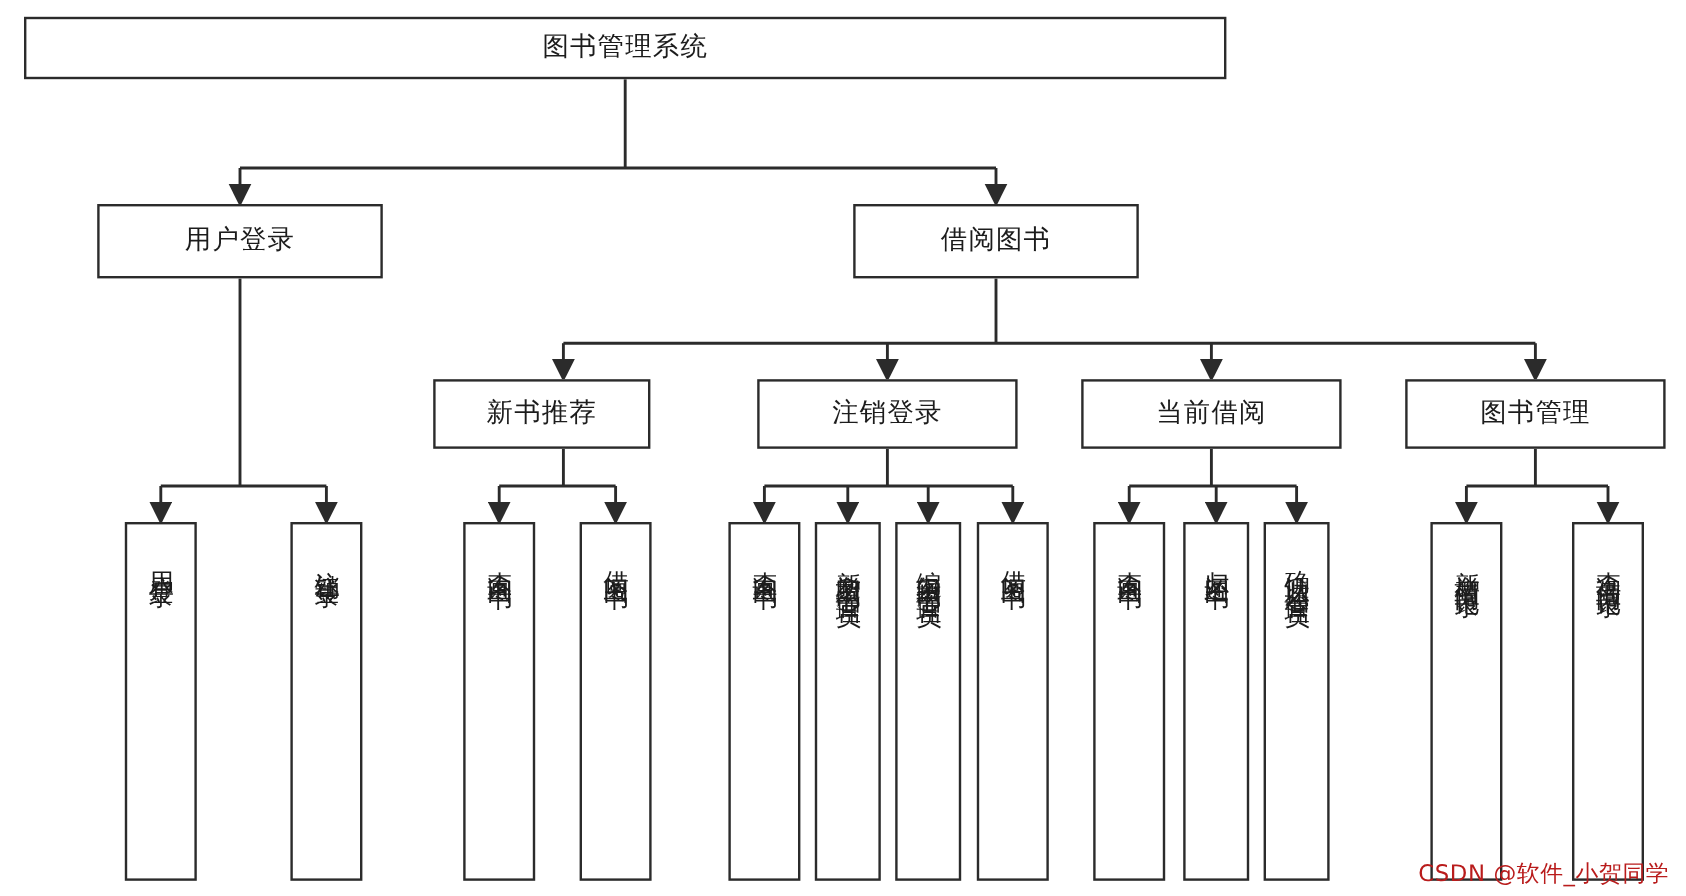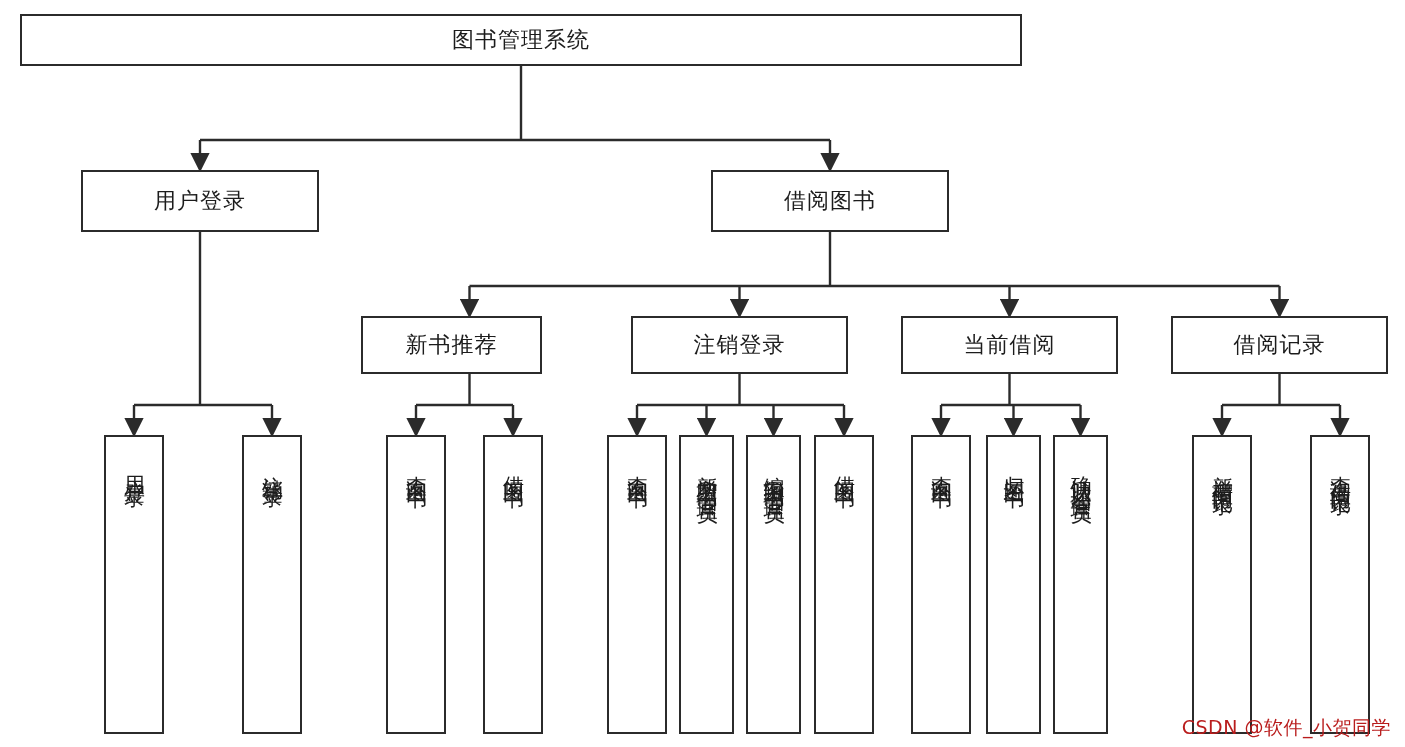--- a/index.html
+++ b/index.html
@@ -133,21 +133,21 @@
       <div class="node horiz" style="left: 361px; top: 316px; width: 181px; height: 58px;">
         <span class="label">新书推荐</span>
       </div>
       <div class="node horiz" style="left: 631px; top: 316px; width: 217px; height: 58px;">
         <span class="label">注销登录</span>
       </div>
       <div class="node horiz" style="left: 901px; top: 316px; width: 217px; height: 58px;">
         <span class="label">当前借阅</span>
       </div>
       <div class="node horiz" style="left: 1171px; top: 316px; width: 217px; height: 58px;">
-        <span class="label">借阅记录</span>
+        <span class="label">图书管理</span>
       </div>
       <div class="node vert" style="left: 104px; top: 435px; width: 60px; height: 299px;">
         <span class="label">用户登录</span>
       </div>
       <div class="node vert" style="left: 242px; top: 435px; width: 60px; height: 299px;">
         <span class="label">注销登录</span>
       </div>
       <div class="node vert" style="left: 386px; top: 435px; width: 60px; height: 299px;">
         <span class="label">查询图书</span>
       </div>

